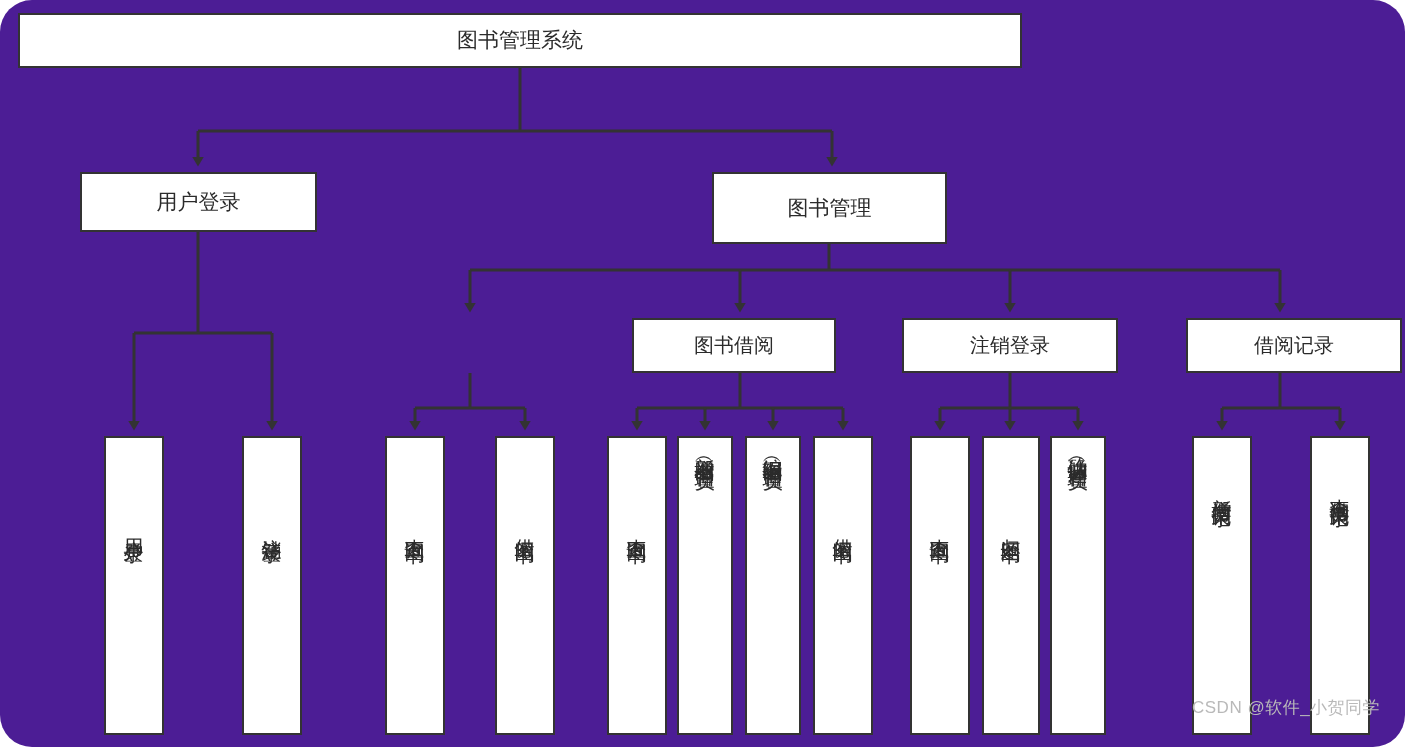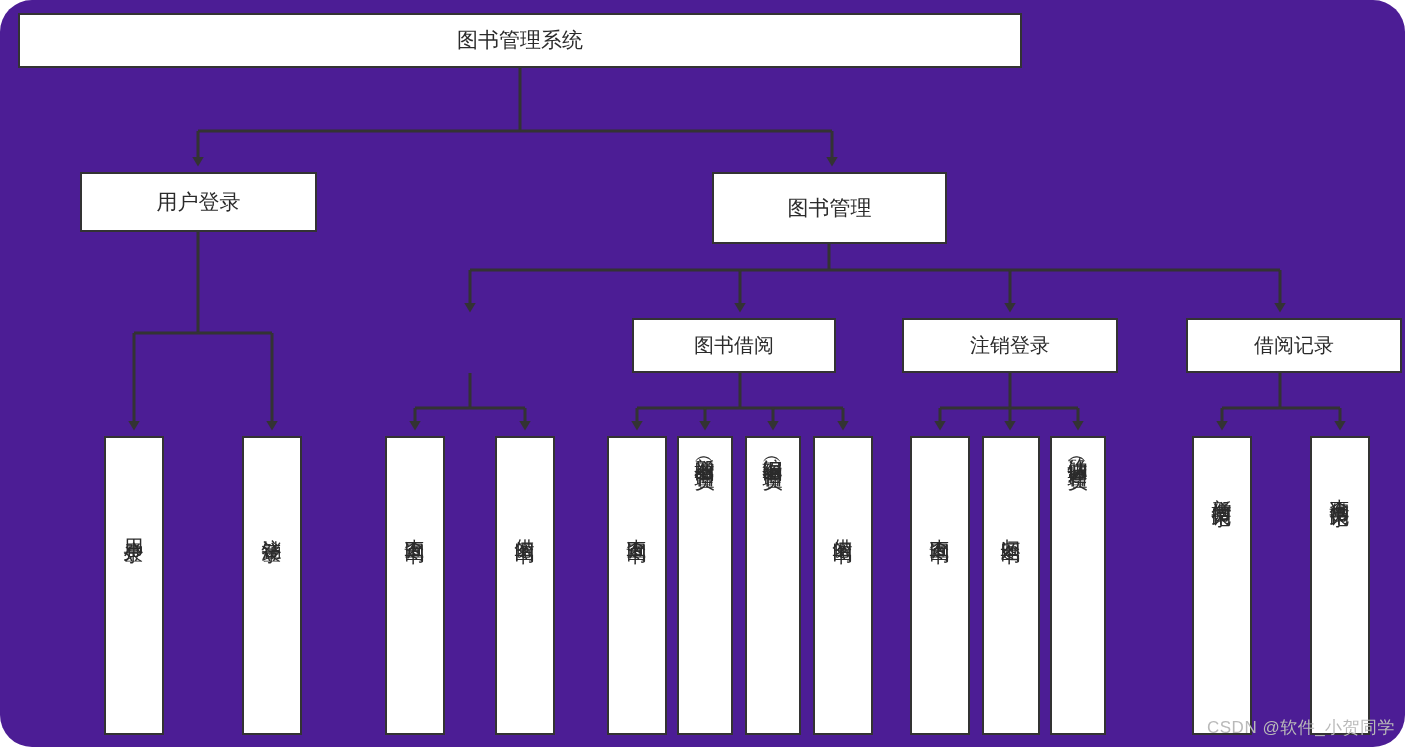--- a/index.html
+++ b/index.html
@@ -192,15 +192,15 @@
   </div>
 
   <div class="node leaf" style="left:1192px; top:436px; width:60px; height:299px; padding-top:45px;">
     <span class="label">新增借阅记录</span>
   </div>
 
   <div class="node leaf" style="left:1310px; top:436px; width:60px; height:299px; padding-top:45px;">
     <span class="label">查询借阅记录</span>
   </div>
 
-  <div class="watermark" style="left:1192px; top:716px;margin-left:15px;">CSDN @软件_小贺同学</div>
+  <div class="watermark" style="left:1192px; top:696px;">CSDN @软件_小贺同学</div>
 
 </div>
 
 </body></html>

